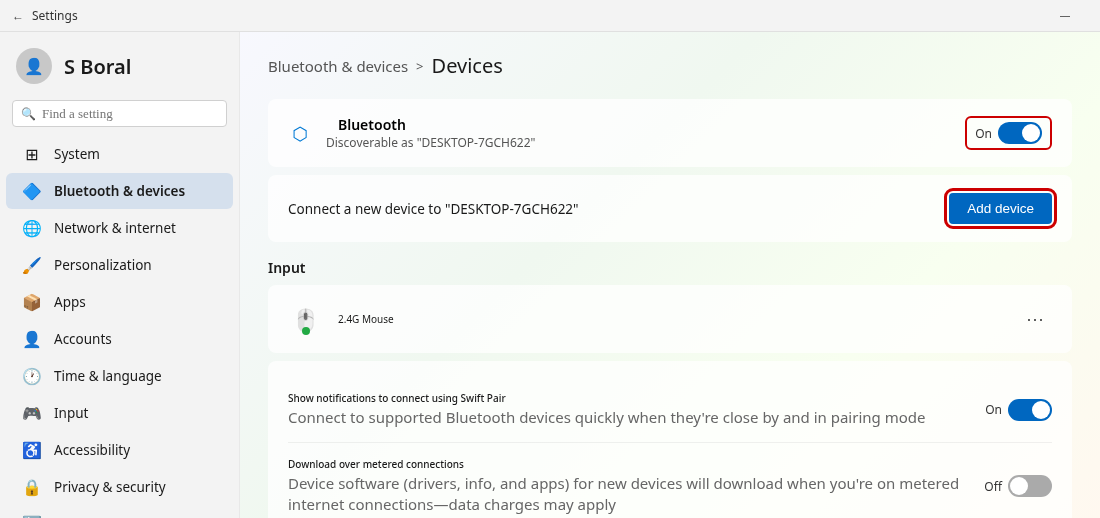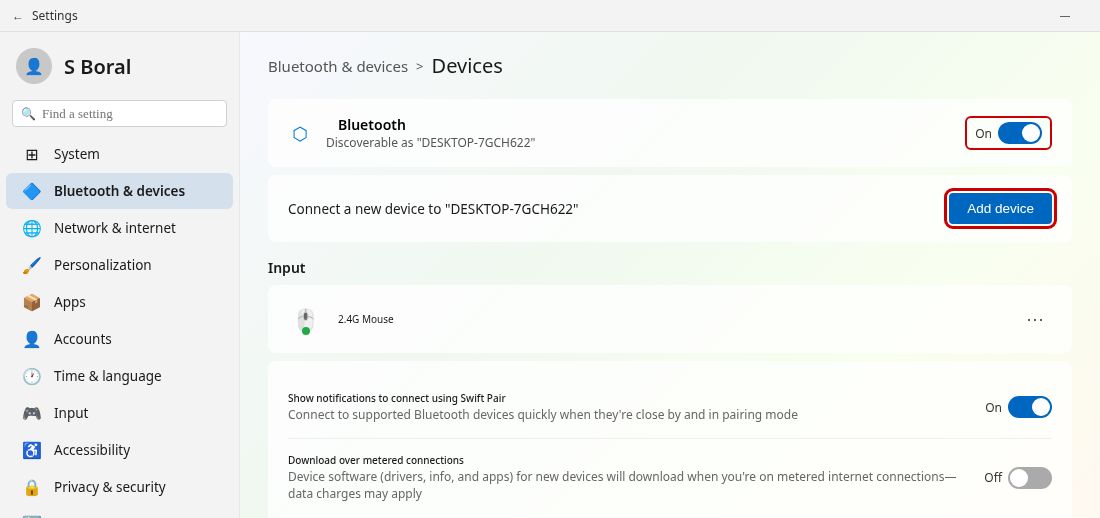--- a/index.html
+++ b/index.html
@@ -293,21 +293,21 @@
 
     .setting-row {
       display: flex;
       align-items: center;
       padding: 14px 0;
       border-bottom: 1px solid rgba(0,0,0,0.06);
     }
     .setting-row:last-child { border-bottom: none; }
     .setting-info { flex: 1; }
     .setting-title { font-size: 10px; font-weight: 500; color: #1a1a1a; }
-    .setting-desc { font-size: 12px; color: #666; margin-top: 2px; line-height: 1.4; }
+    .setting-desc { font-size: 15px; color: #666; margin-top: 2px; line-height: 1.4; }
     .setting-control {
       display: flex;
       align-items: center;
       gap: 6px;
       margin-left: 16px;
     }
     .setting-value-label { font-size: 12px; color: #333; }
   </style>
 </head>
 <body>

